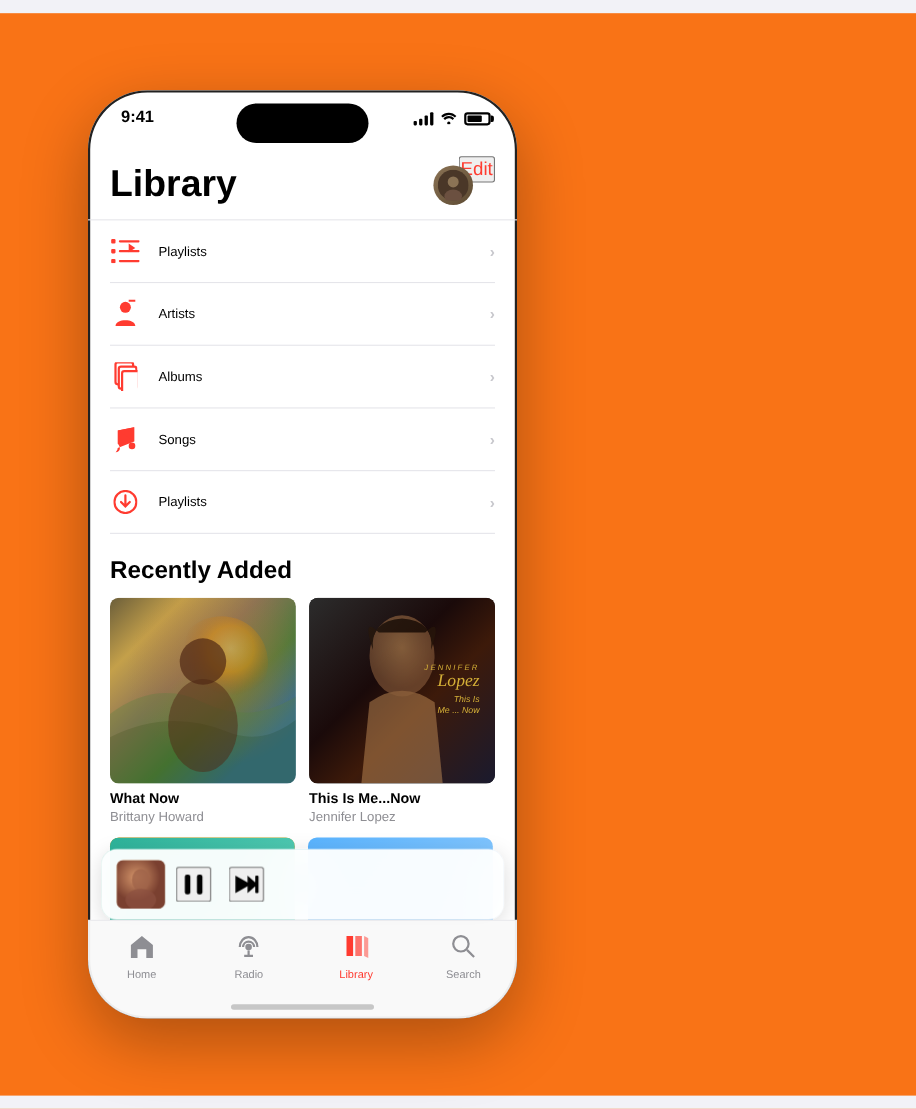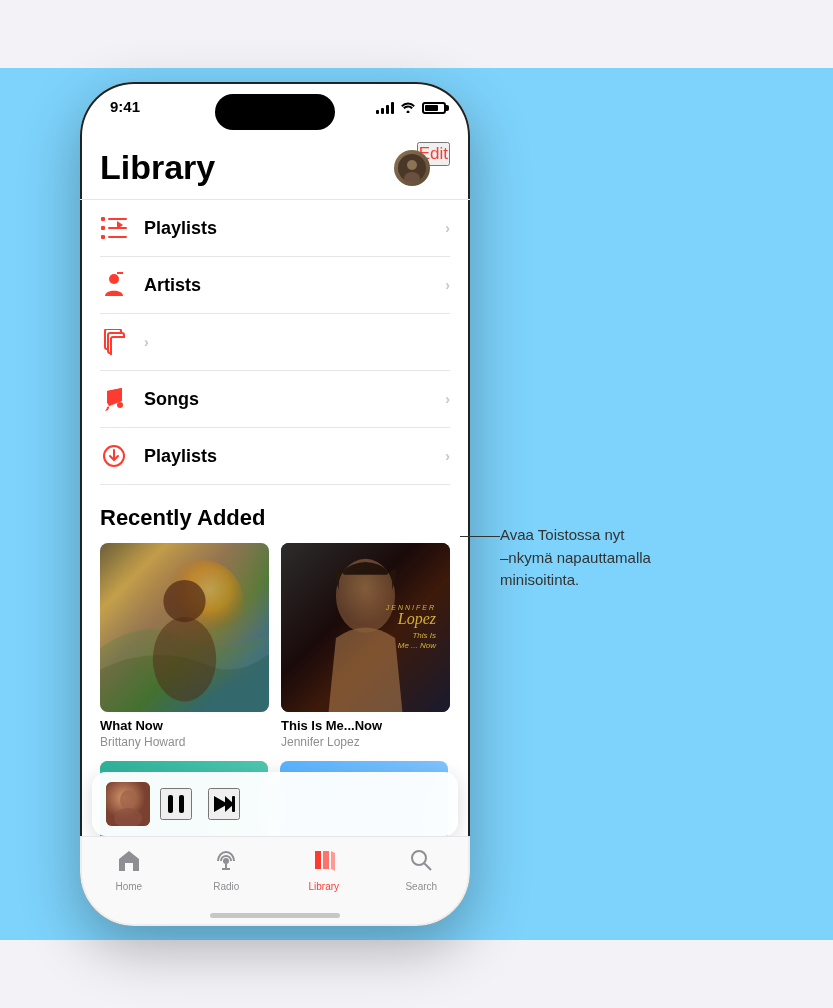--- a/index.html
+++ b/index.html
@@ -178,22 +178,22 @@
       width: 28px;
       height: 28px;
       display: flex;
       align-items: center;
       justify-content: center;
       margin-right: 16px;
     }
 
     .library-item-label {
       flex: 1;
-      font-size: 18px;
-      font-weight: 700;
+      font-size: 12px;
+      font-weight: 400;
       color: #000;
     }
 
     .chevron {
       color: #c7c7cc;
       font-size: 14px;
       font-weight: 600;
     }
 
     
@@ -435,21 +435,21 @@
 
     .bh-overlay {
       position: absolute;
       inset: 0;
       background: radial-gradient(ellipse at 60% 40%, rgba(180,120,60,0.6) 0%, transparent 60%);
     }
   </style>
 </head>
 <body>
 
-<div style="position:relative; width:833px; height:872px; background:#7dd3fc; display:flex; align-items:center; justify-content:flex-start; padding-left:80px;">
+<div style="position:relative; width:833px; height:984px; background:#f97316; display:flex; align-items:center; justify-content:flex-start; padding-left:80px;">
 
   <div class="phone-frame">
 
     <div class="dynamic-island"></div>
 
     <div class="status-bar">
       <span class="status-time">9:41</span>
       <div class="status-icons">
         <div class="signal-bars">
           <div class="signal-bar" style="height:4px;"></div>
@@ -516,20 +516,21 @@
         </div>
 
         <div class="library-item">
           <div class="library-item-icon">
             <svg width="22" height="26" viewBox="0 0 22 26" fill="none">
               <rect x="2" y="0" width="16" height="20" rx="2" stroke="#ff3b30" stroke-width="2"></rect>
               <rect x="5" y="4" width="16" height="20" rx="2" stroke="#ff3b30" stroke-width="2" fill="white"></rect>
               <rect x="8" y="8" width="16" height="20" rx="2" fill="white" stroke="#ff3b30" stroke-width="2"></rect>
             </svg>
           </div>
+          <span class="library-item-label">Albums</span>
           <span class="chevron">›</span>
         </div>
 
         <div class="library-item">
           <div class="library-item-icon">
             <svg width="20" height="24" viewBox="0 0 20 24" fill="#ff3b30">
               <path d="M3 20 C3 22.2 1 24 1 24 C1 24 5 24 5 20 C5 17.8 3 16 3 16 L3 4 L18 1 L18 14 M5 4 L5 20"></path>
               <path d="M3 4 L18 1 L18 14"></path>
               <circle cx="16" cy="18" r="3"></circle>
             </svg>
@@ -710,18 +711,14 @@
         </span>
         <span class="tab-label">Search</span>
       </div>
 
     </div>
 
     <div class="home-indicator"></div>
 
   </div>
 
-  <div class="callout" style="position:absolute; left:calc(80px + 390px + 30px); top:50%; transform:translateY(20px);">
-    <div class="callout-line"></div>
-    <span>Avaa Toistossa nyt<br>–nkymä napauttamalla<br>minisoitinta.</span>
-  </div>
 
 </div>
 
 </body></html>

